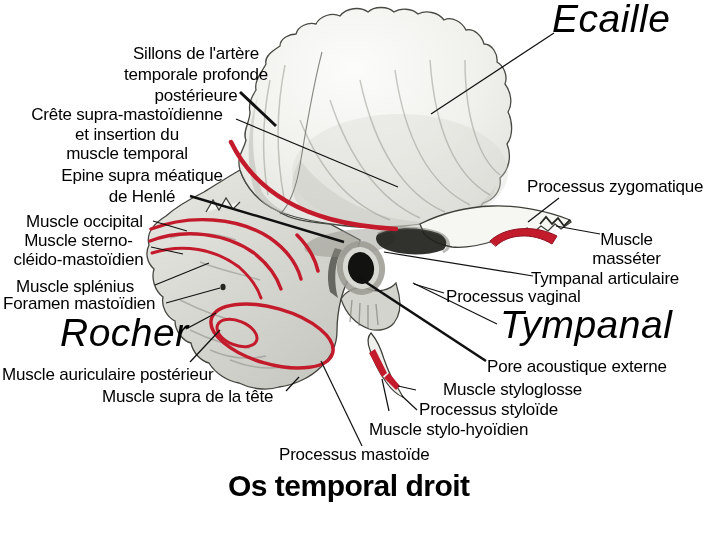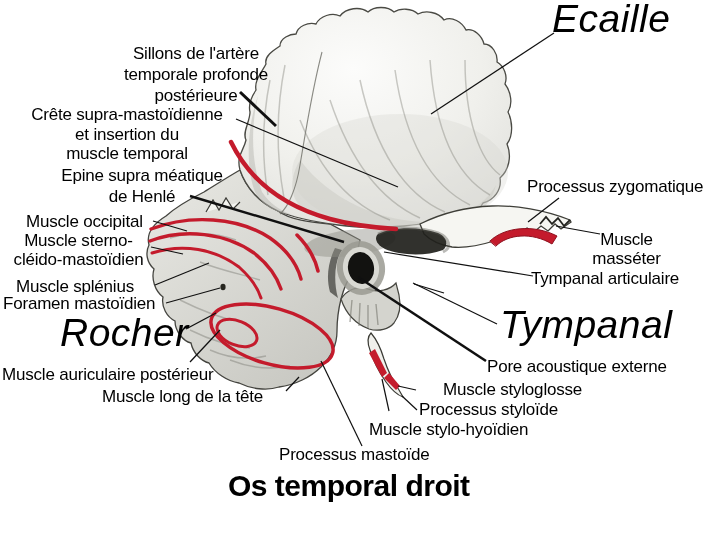--- a/index.html
+++ b/index.html
@@ -172,37 +172,38 @@
 cléido-mastoïdien</div>
 
   <div class="lbl" style="left:16px;top:277px;">Muscle splénius</div>
 
   <div class="lbl" style="left:3px;top:294px;">Foramen mastoïdien</div>
 
   <div class="lbl big-it" style="left:60px;top:317px;">Rocher</div>
 
   <div class="lbl" style="left:2px;top:365px;">Muscle auriculaire postérieur</div>
 
-  <div class="lbl" style="left:102px;top:387px;">Muscle long de la tête</div>
+  <div class="lbl" style="left:102px;top:387px;">Muscle supra de la tête</div>
 
   <div class="lbl" style="left:279px;top:445px;">Processus mastoïde</div>
 
   <div class="lbl ttl" style="left:228px;top:470px;">Os temporal droit</div>
 
   <div class="lbl sub c" style="left:252px;top:504px;width:160px;">(vue latérale)</div>
 
   <div class="lbl big-it" style="left:552px;top:3px;">Ecaille</div>
 
   <div class="lbl" style="left:527px;top:177px;">Processus zygomatique</div>
 
   <div class="lbl c" style="left:589px;top:230px;width:75px;line-height:19px;">Muscle
 masséter</div>
 
   <div class="lbl" style="left:531px;top:269px;">Tympanal articulaire</div>
 
+  <div class="lbl" style="left:446px;top:287px;">Processus vaginal</div>
 
   <div class="lbl big-it" style="left:500px;top:309px;">Tympanal</div>
 
   <div class="lbl" style="left:487px;top:357px;">Pore acoustique externe</div>
 
   <div class="lbl" style="left:443px;top:380px;">Muscle styloglosse</div>
 
   <div class="lbl" style="left:419px;top:400px;">Processus styloïde</div>
 
   <div class="lbl" style="left:369px;top:420px;">Muscle stylo-hyoïdien</div>

